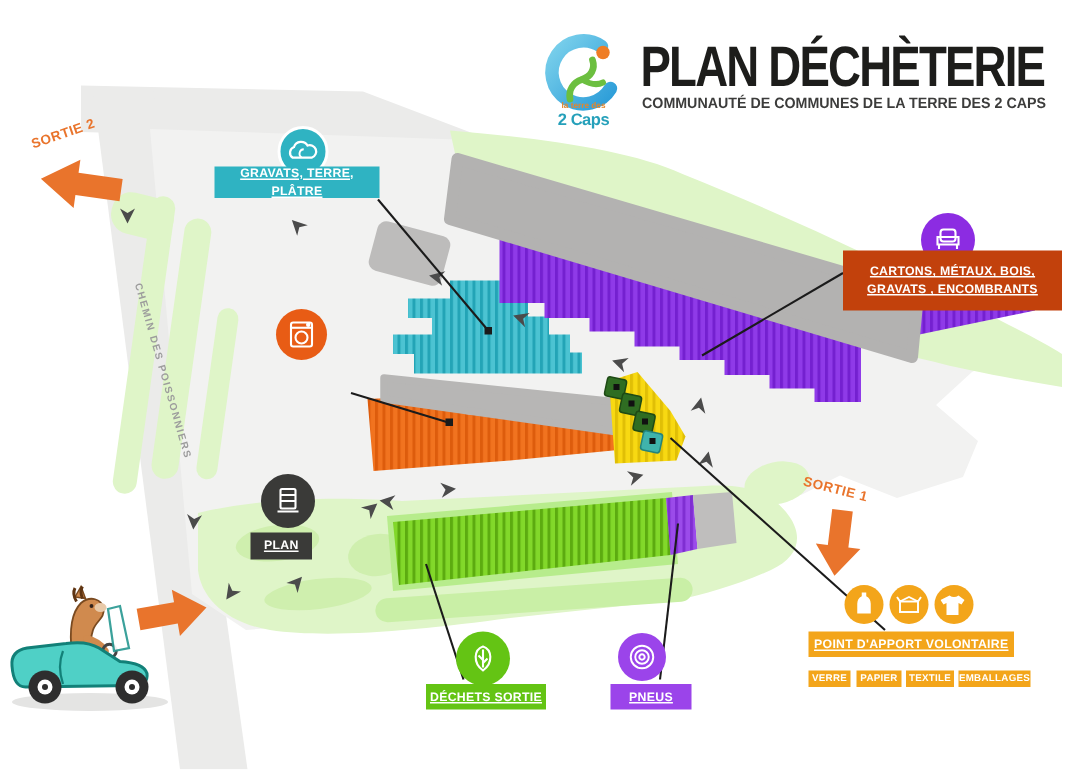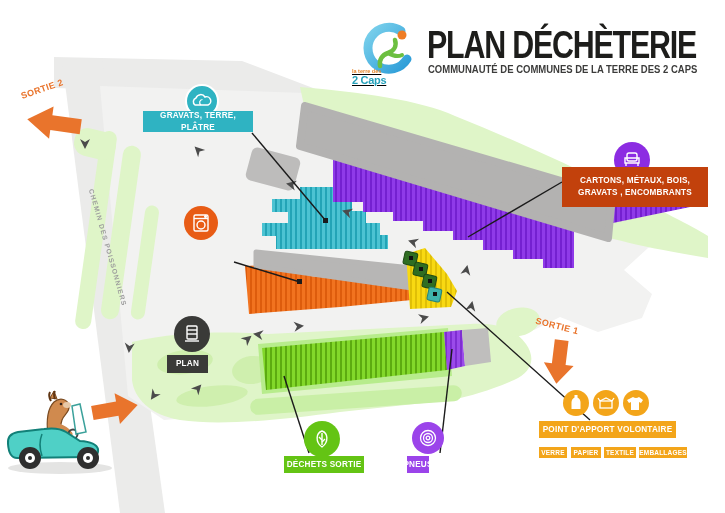--- a/index.html
+++ b/index.html
@@ -6,28 +6,28 @@
   .stage { position:relative; width:725px; height:513px; background:#ffffff;
            font-family:"Liberation Sans", sans-serif; overflow:hidden;padding-left:36px; }
   .map-svg { position:absolute; left:0; top:0; }
 
   
   .title { position:absolute; left:427px; top:24px; font-size:38px; font-weight:800;
            color:#1d1d1b; letter-spacing:-1.5px; transform:scaleX(.8); transform-origin:left top;
            white-space:nowrap; }
   .subtitle { position:absolute; left:428px; top:64px; font-size:10px; font-weight:700;
            color:#3c3c3b; transform:scaleX(.95); transform-origin:left top; white-space:nowrap; }
-  .logo-text { position:absolute; left:352px; top:69px; width:74px; line-height:1;text-decoration:underline; }
+  .logo-text { position:absolute; left:352px; top:69px; width:74px; text-align:center; line-height:1; }
   .logo-text .l1 { display:block; font-size:5.5px; font-weight:700; color:#e5862b; }
   .logo-text .l2 { display:block; font-size:11px; font-weight:800; color:#25a0ba; letter-spacing:-.3px; }
 
   
   .map-label { position:absolute; color:#fff; font-weight:700; font-size:8.2px; letter-spacing:.2px;
            display:flex; flex-direction:column; align-items:center; justify-content:center;
-           text-align:center; box-sizing:border-box; line-height:1.45; }
+           text-align:center; box-sizing:border-box; line-height:1.45;text-decoration:underline; }
   .map-label.left { align-items:flex-start; text-align:left; padding-left:7px; }
   .icon-circle { position:absolute; border-radius:50%; display:flex; align-items:center; justify-content:center; }
   .chip { position:absolute; background:#f3a51a; color:#fff; font-weight:700; font-size:6.5px;
            height:11px; display:flex; align-items:center; justify-content:center; letter-spacing:.2px; }
   .sortie { position:absolute; color:#e9742c; font-weight:800; font-size:9px; letter-spacing:.4px; white-space:nowrap; }
   .street { position:absolute; left:22px; top:244px; width:172px; text-align:center;
            font-size:6.8px; font-weight:700; color:#9c9c9c; letter-spacing:1.1px;
            transform:rotate(74deg); white-space:nowrap; }
 </style>
 </head>
@@ -272,21 +272,21 @@
   <span>DÉCHETS SORTIE</span>
 </div>
 
 <div class="icon-circle" style="left:412px; top:422px; width:32px; height:32px; background:#9b44ea;">
   <svg width="22" height="22" viewBox="-11 -11 22 22" fill="none" stroke="#fff" stroke-width="1.3">
         <circle cx="0" cy="0" r="7.5"></circle>
         <circle cx="0" cy="0" r="4.5"></circle>
         <circle cx="0" cy="0" r="1.8"></circle>
       </svg>
 </div>
-<div class="map-label" style="left:407px; top:456px; width:22px; height:17px; background:#9b44ea;">
+<div class="map-label" style="left:407px; top:456px; width:54px; height:17px; background:#9b44ea;">
   <span>PNEUS</span>
 </div>
 
 <div class="icon-circle" style="left:563px; top:390px; width:26px; height:26px; background:#f3a51a;">
   <svg width="18" height="18" viewBox="-9 -9 18 18">
         <path d="M-1.5,-8 h3 v2.5 q3,1.5 3,5 v6.5 h-9 v-6.5 q0,-3.5 3,-5 z" fill="#fff"></path>
       </svg>
 </div>
 <div class="icon-circle" style="left:593px; top:390px; width:26px; height:26px; background:#f3a51a;">
   <svg width="18" height="18" viewBox="-9 -9 18 18" fill="none" stroke="#fff" stroke-width="1.3">

